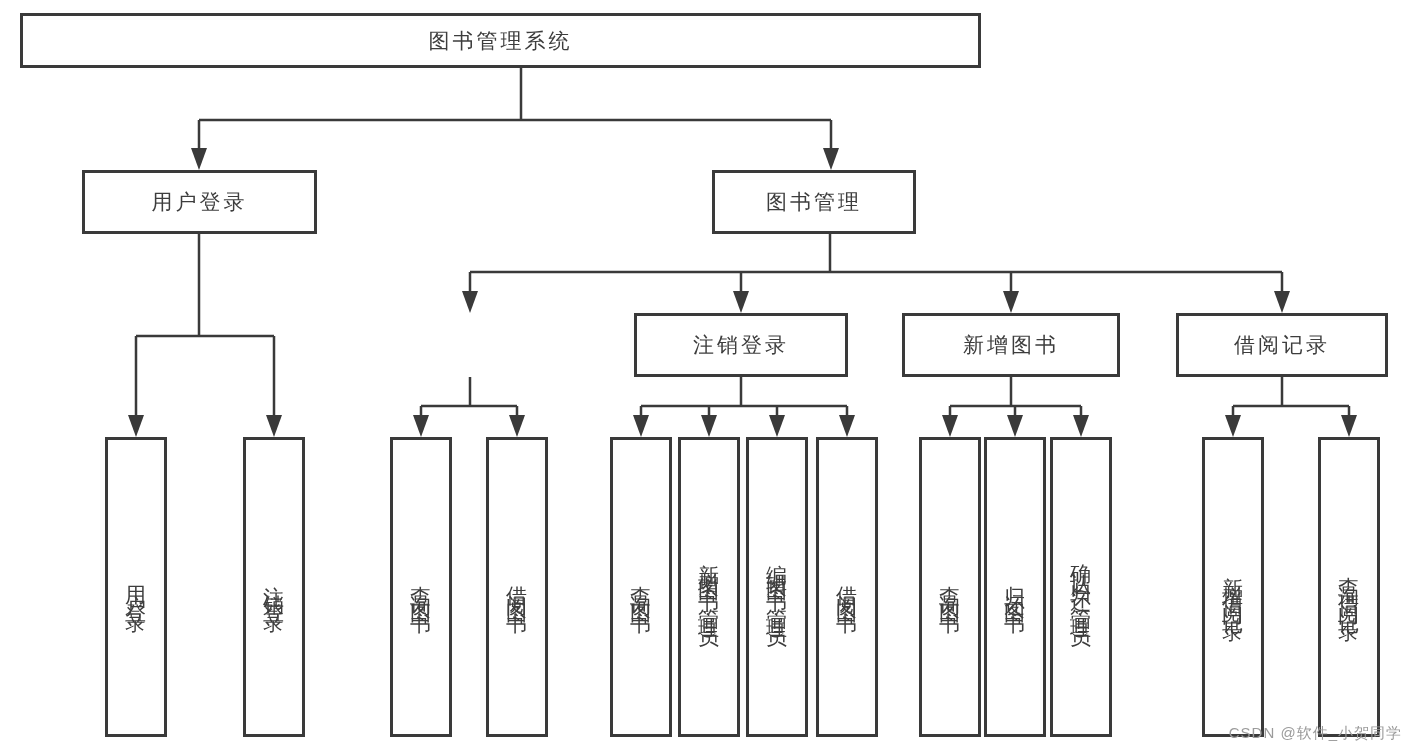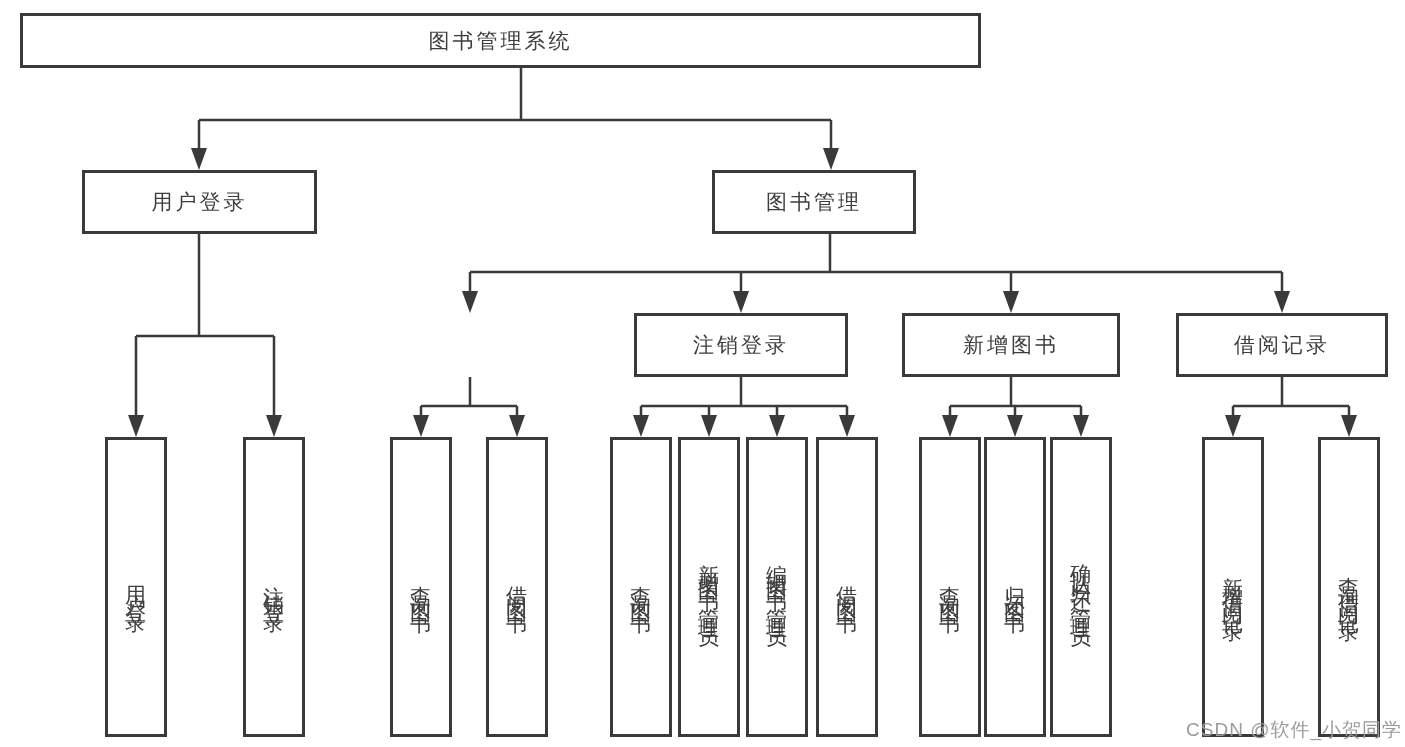--- a/index.html
+++ b/index.html
@@ -36,21 +36,21 @@
     writing-mode: vertical-rl;
     text-orientation: mixed;
     font-size: 21px;
     letter-spacing: 9px;
     line-height: 1;
   }
   .watermark {
     position: absolute;
     right: 3px;
     bottom: 4px;
-    font-size: 19px;
+    font-size: 15px;
     color: #9b9b9b;
     letter-spacing: 1px;
     white-space: nowrap;
   }
 </style>
 </head>
 <body>
 
 <div class="canvas">
 

